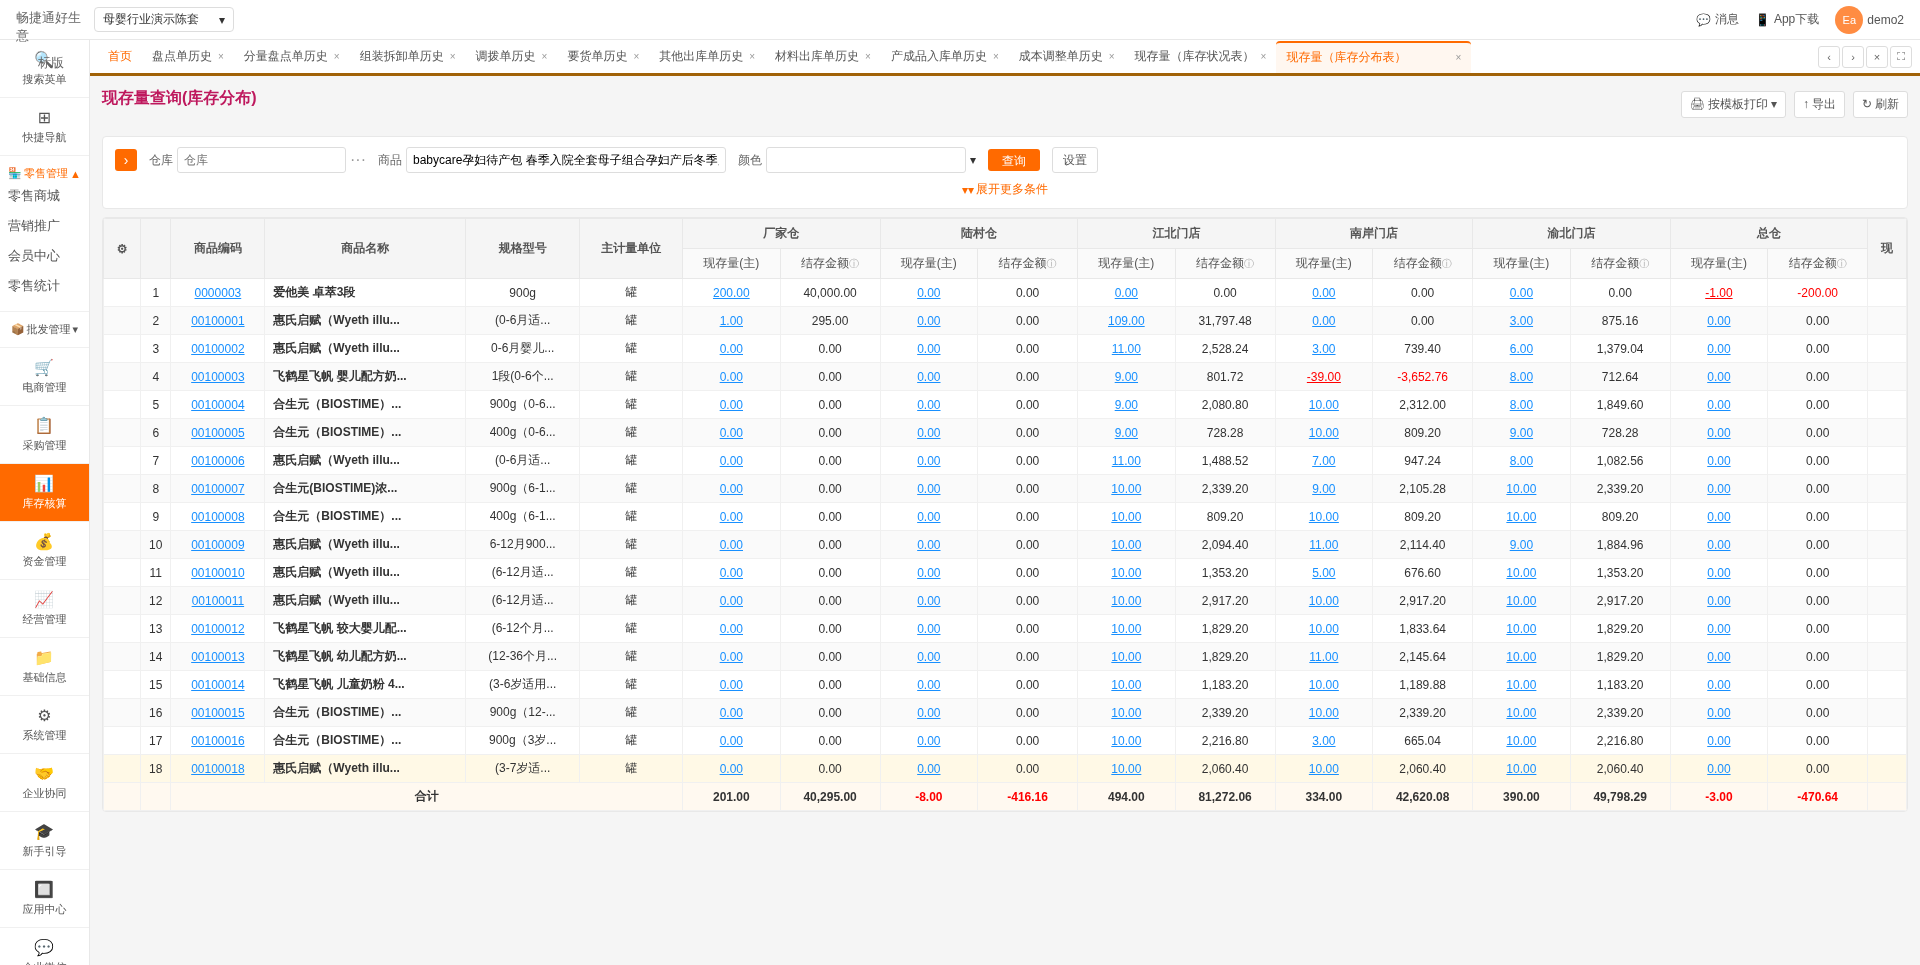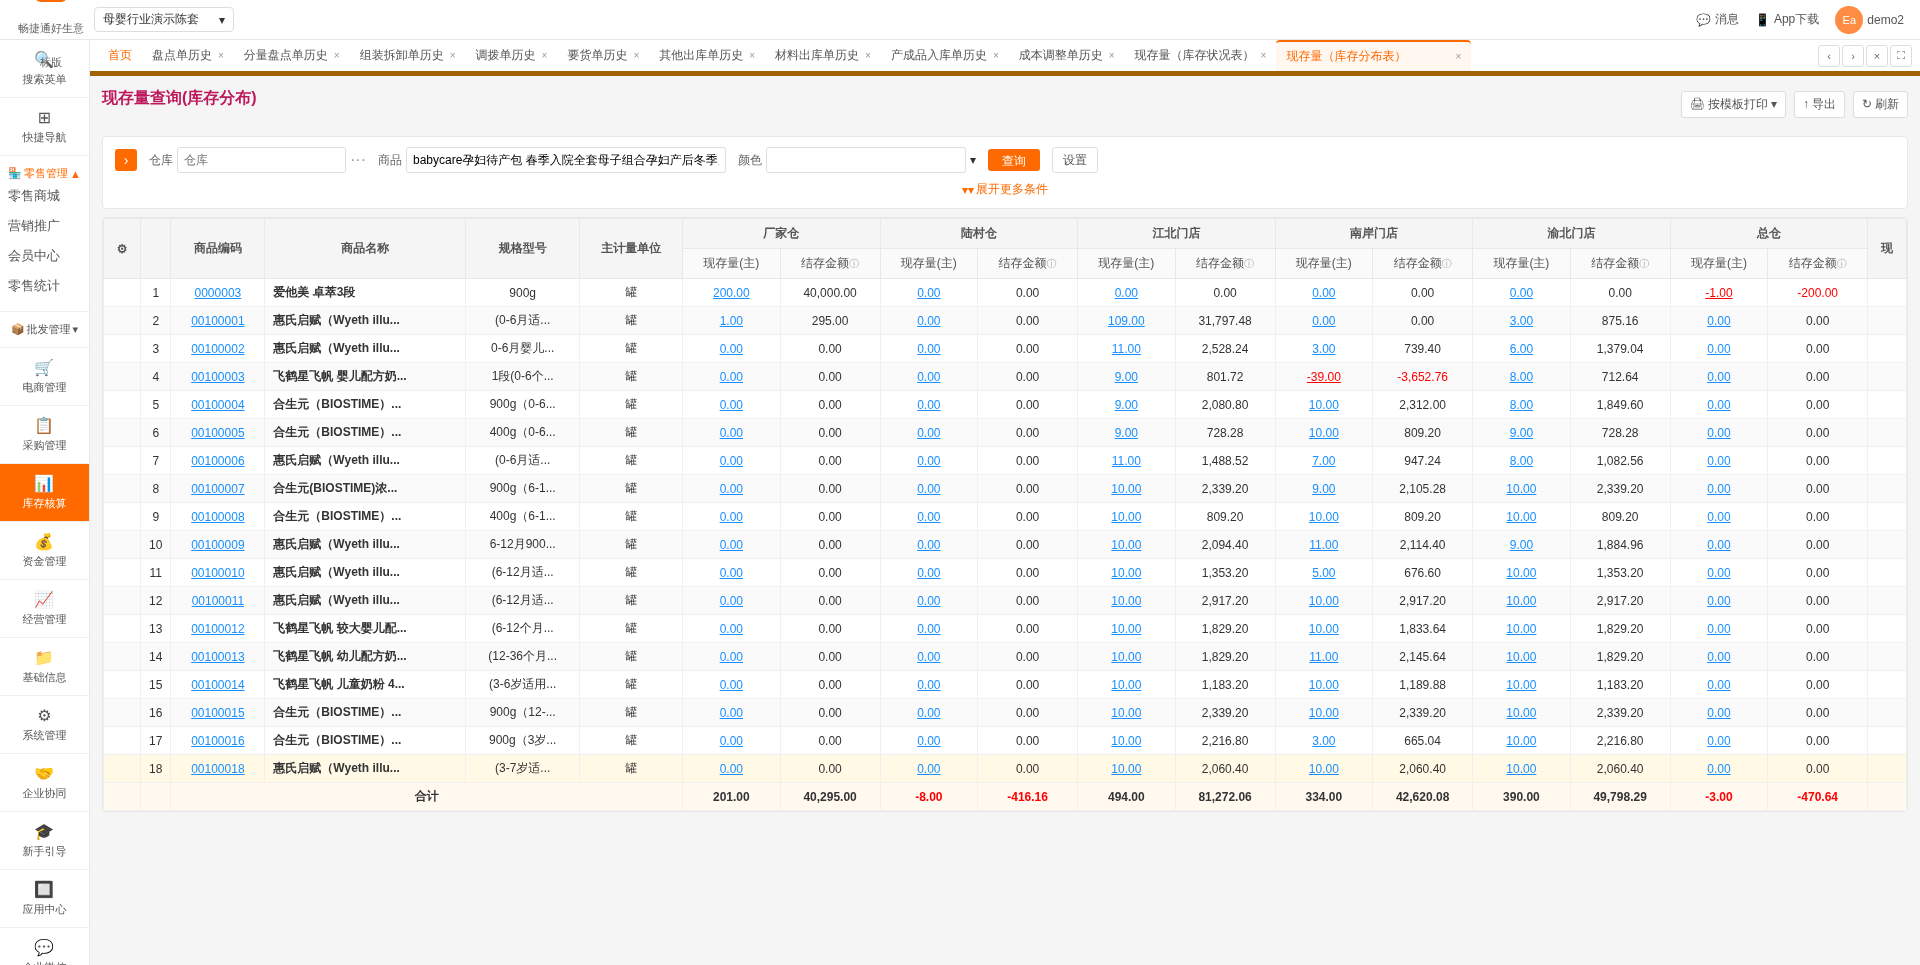--- a/index.html
+++ b/index.html
@@ -14,38 +14,38 @@
       justify-content: space-between;
       padding: 0 16px;
       border-bottom: 1px solid #e8e8e8;
       position: fixed;
       top: 0; left: 0; right: 0;
       z-index: 100;
     }
     .top-bar-left { display: flex; align-items: center; gap: 8px; }
     .logo-area { display: flex; flex-direction: column; align-items: center; justify-content: center; width: 70px; }
     .logo-icon { width: 32px; height: 32px; background: #ff6a00; border-radius: 6px; display: flex; align-items: center; justify-content: center; color: #fff; font-size: 16px; font-weight: bold; }
-    .logo-text { font-size: 11px; color: #666; margin-top: 19px; }
+    .logo-text { font-size: 13px; color: #666; margin-top: 9px; }
     .dropdown-selector {
       display: flex; align-items: center; gap: 20px;
       border: 1px solid #ddd; border-radius: 4px;
       padding: 3px 8px; cursor: pointer; background: #fff;
     }
     .top-bar-right { display: flex; align-items: center; gap: 16px; }
     .top-bar-action { display: flex; align-items: center; gap: 4px; cursor: pointer; color: #555; font-size: 12px; }
     .user-avatar { width: 28px; height: 28px; border-radius: 50%; background: #ff8c42; display: flex; align-items: center; justify-content: center; color: #fff; font-size: 11px; }
 
     
     .nav-tabs {
       height: 36px;
       background: #fff;
       display: flex;
       align-items: center;
       padding: 0 8px;
-      border-bottom: 5px solid #a16207;
+      border-bottom: 3px solid #a16207;
       position: fixed;
       top: 40px; left: 90px; right: 0;
       z-index: 99;
       overflow: hidden;
     }
     .nav-tab {
       display: flex; align-items: center; gap: 4px;
       padding: 0 10px; height: 32px;
       font-size: 12px; cursor: pointer; white-space: nowrap;
       border-radius: 4px 4px 0 0;

